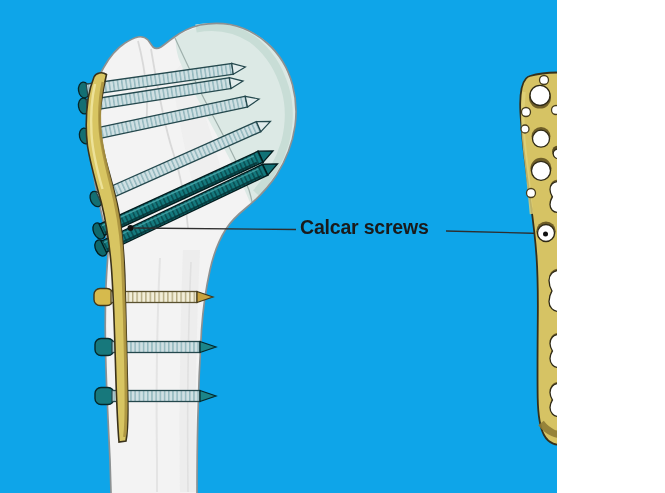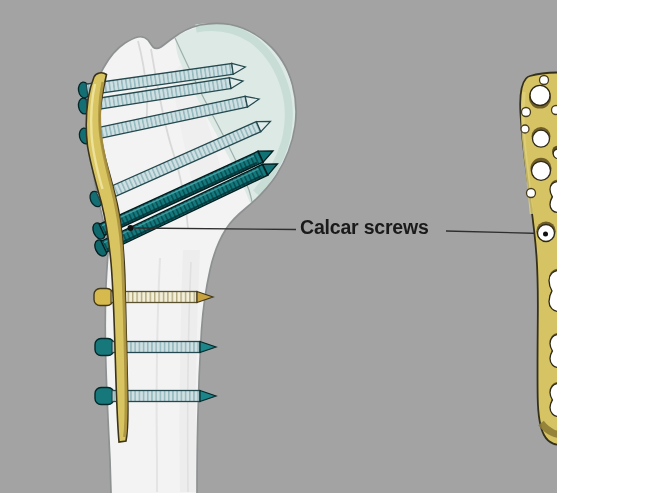--- a/index.html
+++ b/index.html
@@ -1,19 +1,19 @@
 <!DOCTYPE html>
 <html><head>
 <meta charset="utf-8">
 <style>
   html,body{margin:0;padding:0;background:#ffffff;}
   .stage{
     position:relative;
     width:557px;height:493px;
-    background:#a3a3a3;
+    background:#0ea5e9;
     overflow:hidden;
     font-family:"Liberation Sans", sans-serif;
   }
   .stage svg{position:absolute;left:0;top:0;}
   .calcar-label{
     position:absolute;
     left:300px;top:216px;
     font-family:"Liberation Sans", sans-serif;
     font-size:19.5px;
     line-height:23px;

